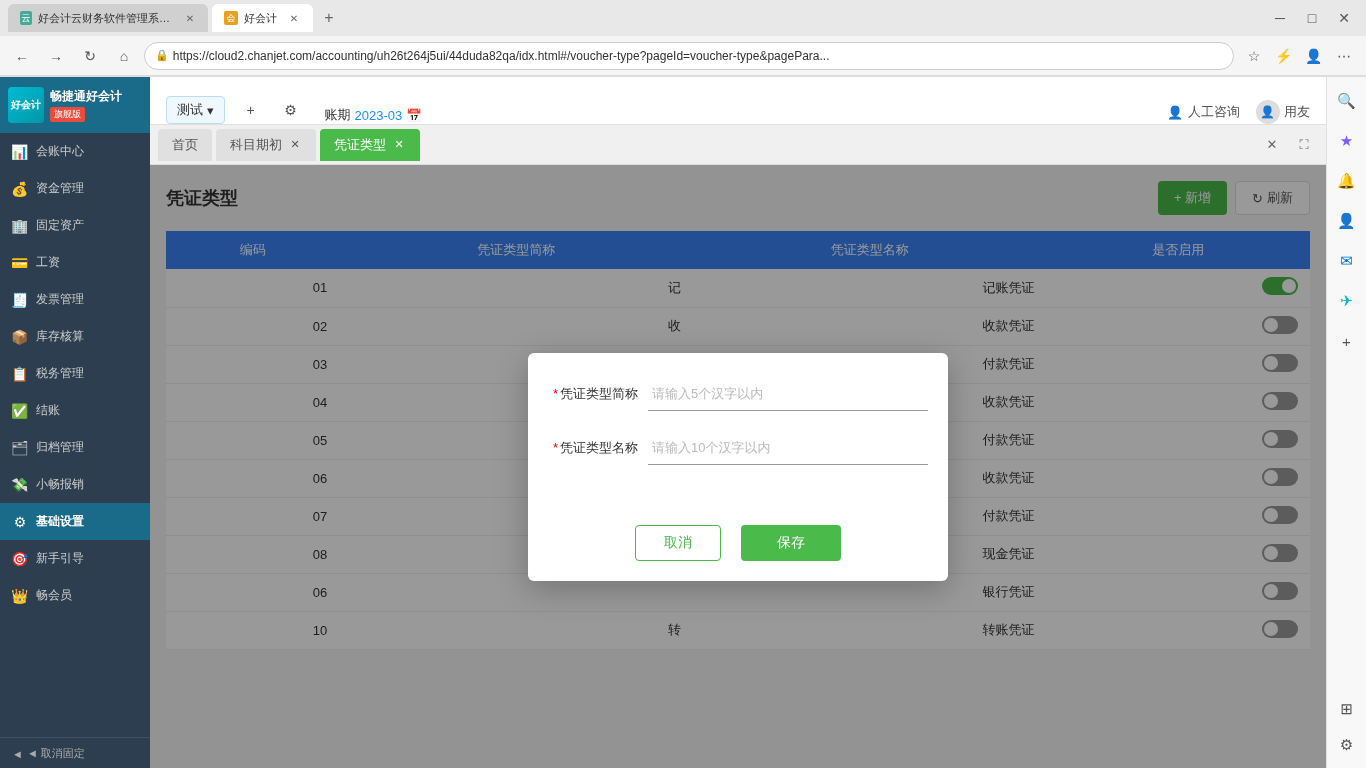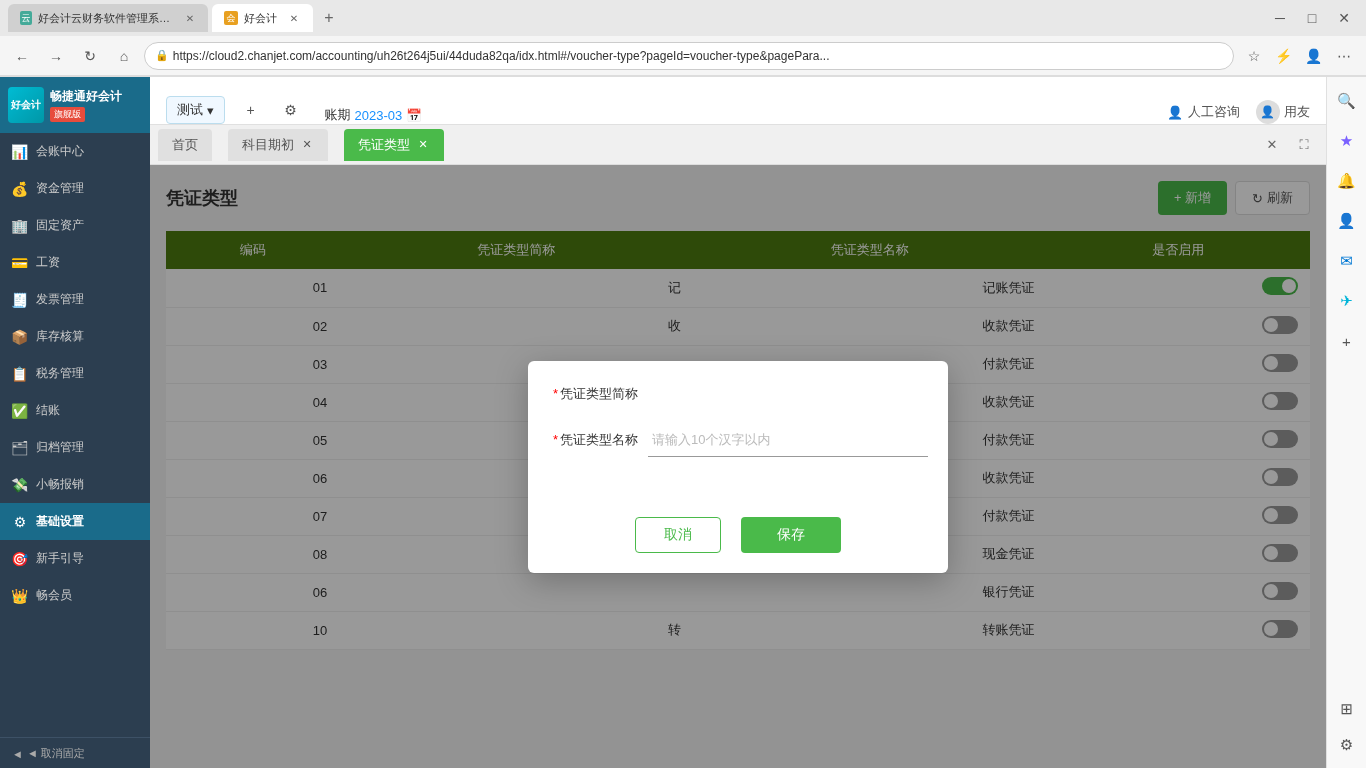--- a/index.html
+++ b/index.html
@@ -44,39 +44,39 @@
     
     .top-toolbar { height: 48px; background: #fff; border-bottom: 1px solid #e0e0e0; display: flex; align-items: flex-end; padding: 0 16px; gap: 12px; }
     .workspace-select { display: flex; align-items: center; gap: 4px; background: #f0f8ff; border: 1px solid #bde; border-radius: 4px; padding: 4px 10px; cursor: pointer; font-size: 13px; color: #333; }
     .period-info { display: flex; align-items: center; gap: 4px; font-size: 13px; color: #333; margin-left: 8px; }
     .toolbar-right { margin-left: auto; display: flex; align-items: center; gap: 16px; }
     .consult-btn { display: flex; align-items: center; gap: 4px; color: #555; font-size: 13px; cursor: pointer; }
     .user-btn { display: flex; align-items: center; gap: 4px; color: #555; font-size: 13px; cursor: pointer; }
     .user-avatar { width: 24px; height: 24px; background: #ddd; border-radius: 50%; display: flex; align-items: center; justify-content: center; font-size: 12px; color: #888; }
 
     
-    .page-tabs { display: flex; align-items: center; height: 40px; background: #f0f0f0; border-bottom: 1px solid #ddd; padding: 0 8px; gap: 16px; }
+    .page-tabs { display: flex; align-items: center; height: 40px; background: #f0f0f0; border-bottom: 1px solid #ddd; padding: 0 8px; gap: 4px; }
     .page-tab { display: flex; align-items: center; gap: 6px; height: 32px; padding: 0 14px; border-radius: 4px 4px 0 0; font-size: 13px; cursor: pointer; }
     .page-tab.active { background: #4aba4a; color: white; }
     .page-tab.inactive { background: #e0e0e0; color: #555; }
     .page-tab-close { width: 14px; height: 14px; display: flex; align-items: center; justify-content: center; border-radius: 50%; font-size: 11px; }
     .tabs-right { margin-left: auto; display: flex; gap: 4px; }
     .tab-action-btn { width: 28px; height: 28px; display: flex; align-items: center; justify-content: center; color: #666; border-radius: 4px; cursor: pointer; }
 
     
     .main-content { flex: 1; padding: 16px; overflow: auto; position: relative; }
     .page-header { display: flex; align-items: center; justify-content: space-between; margin-bottom: 16px; }
     .page-title { font-size: 18px; font-weight: bold; color: #333; }
     .header-actions { display: flex; gap: 8px; }
     .btn-primary { background: #4aba4a; color: white; border: none; padding: 7px 16px; border-radius: 4px; font-size: 13px; cursor: pointer; display: flex; align-items: center; gap: 4px; }
     .btn-refresh { background: white; border: 1px solid #ddd; padding: 7px 16px; border-radius: 4px; font-size: 13px; cursor: pointer; display: flex; align-items: center; gap: 4px; color: #555; }
 
     
     .data-table { width: 100%; border-collapse: collapse; background: white; }
-    .data-table thead tr { background: #4d7c0f; color: white; height: 38px; }
+    .data-table thead tr { background: #3b82f6; color: white; height: 38px; }
     .data-table thead th { text-align: center; font-size: 13px; font-weight: normal; padding: 0 12px; }
     .data-table tbody tr { height: 38px; border-bottom: 1px solid #eee; }
     .data-table td { text-align: right; font-size: 13px; color: #333; padding: 0 12px; }
 
     
     .toggle { width: 36px; height: 18px; border-radius: 9px; display: inline-flex; align-items: center; cursor: pointer; position: relative; transition: background 0.2s; }
     .toggle.on { background: #4aba4a; }
     .toggle.off { background: #999; }
     .toggle-knob { width: 14px; height: 14px; background: white; border-radius: 50%; position: absolute; top: 2px; transition: left 0.2s; }
     .toggle.on .toggle-knob { left: 20px; }
@@ -385,20 +385,21 @@
           </tbody>
       </table>
 
       <div class="modal-overlay">
         <div class="modal">
           <div class="modal-body">
             <div class="form-row">
               <div class="form-label">
                 <span class="required-star">*</span><span>凭证类型简称</span>
               </div>
+              <input class="form-input" type="text" placeholder="请输入5个汉字以内" style="">
             </div>
             <div class="form-row">
               <div class="form-label">
                 <span class="required-star">*</span><span>凭证类型名称</span>
               </div>
               <input class="form-input" type="text" placeholder="请输入10个汉字以内" style="">
             </div>
           </div>
           <div class="modal-footer">
             <button class="btn-cancel">取消</button>

